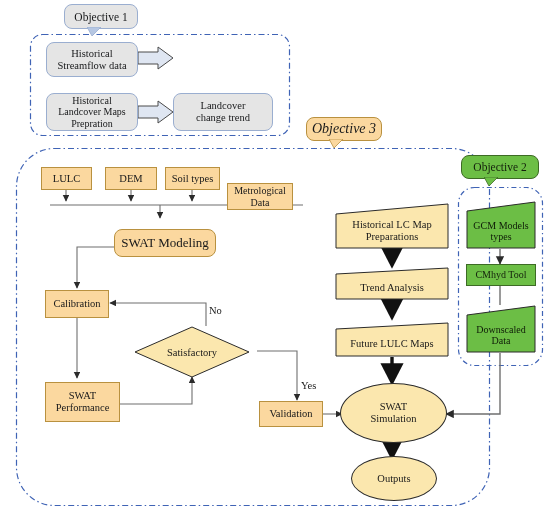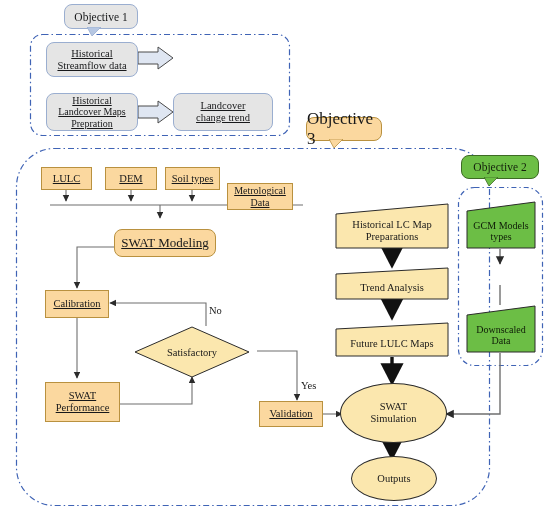--- a/index.html
+++ b/index.html
@@ -1,19 +1,19 @@
 <!DOCTYPE html>
 <html><head>
 <meta charset="utf-8">
 <style>
   html,body{margin:0;padding:0;background:#ffffff;}
   body{width:550px;height:523px;overflow:hidden;font-family:"Liberation Serif","DejaVu Serif",serif;color:#1a1a1a;}
   #canvas{position:relative;width:550px;height:523px;}
   svg.layer{position:absolute;left:0;top:0;width:550px;height:523px;overflow:visible;}
-  .node{position:absolute;box-sizing:border-box;display:flex;align-items:center;justify-content:center;text-align:center;line-height:1.12;z-index:5;text-decoration:underline;}
+  .node{position:absolute;box-sizing:border-box;display:flex;align-items:center;justify-content:center;text-align:center;line-height:1.12;z-index:5;}
   .blue{background:#e5e5e5;border:1px solid #9aaed0;border-radius:7px;color:#17181a;}
   .yellow{background:#fbd89f;border:1px solid #b9913f;color:#17181a;}
   .green{background:#6cbe45;border:1px solid #3d6b25;color:#14210c;}
   .rnd{border-radius:8px;}
   .callout{position:absolute;display:flex;align-items:center;justify-content:center;border-radius:8px;z-index:12;box-sizing:border-box;}
   .callout .tail{position:absolute;bottom:-8px;left:22px;width:14px;height:9px;}
   .lbl{position:absolute;z-index:9;background:transparent;}
   .para{position:absolute;z-index:5;}
   .para .txt{position:absolute;left:0;top:0;width:100%;height:100%;display:flex;flex-direction:column;align-items:center;justify-content:center;text-align:center;line-height:1.12;}
   .ell{position:absolute;z-index:5;display:flex;align-items:center;justify-content:center;text-align:center;
@@ -96,21 +96,21 @@
     </g>
   </svg>
 
   <div class="callout blue" style="left:64px;top:4px;width:74px;height:25px;font-size:11.5px;">
     <span>Objective 1</span>
     <svg class="tail" viewBox="0 0 14 9">
       <path d="M0,0 L14,0 L5,9 z" fill="#b6c7e3" stroke="#9aaed0" stroke-width="0.8"></path>
     </svg>
   </div>
 
-  <div class="callout yellow" style="left:306px;top:117px;width:76px;height:24px;font-size:17px;">
+  <div class="callout yellow" style="left:306px;top:117px;width:76px;height:24px;font-size:14px;font-style:italic;">
     <span>Objective 3</span>
     <svg class="tail" viewBox="0 0 14 9">
       <path d="M0,0 L14,0 L5,9 z" fill="#fbd89f" stroke="#b9913f" stroke-width="0.8"></path>
     </svg>
   </div>
 
   <div class="callout green" style="left:461px;top:155px;width:78px;height:24px;font-size:11.5px;">
     <span>Objective 2</span>
     <svg class="tail" viewBox="0 0 14 9">
       <path d="M0,0 L14,0 L5,9 z" fill="#6cbe45" stroke="#3d6b25" stroke-width="0.8"></path>
@@ -185,20 +185,21 @@
   <div class="ell" style="left:351px;top:456px;width:84px;height:43px;font-size:10.5px;">Outputs</div>
 
   <div class="para" style="left:466px;top:201px;width:70px;height:48px;">
     <svg viewBox="0 0 70 48" width="70" height="48">
       <polygon points="1,10 69,1 69,47 1,47" fill="#6cbe45" stroke="#2b2b2b" stroke-width="1"></polygon>
     </svg>
     <div class="txt" style="font-size:10px;white-space:pre-line;padding-top:6px;color:#0f1c08;">GCM Models
 types</div>
   </div>
 
+  <div class="node green" style="left:466px;top:264px;width:70px;height:22px;font-size:10px;">CMhyd Tool</div>
 
   <div class="para" style="left:466px;top:305px;width:70px;height:48px;">
     <svg viewBox="0 0 70 48" width="70" height="48">
       <polygon points="1,10 69,1 69,47 1,47" fill="#6cbe45" stroke="#2b2b2b" stroke-width="1"></polygon>
     </svg>
     <div class="txt" style="font-size:10px;white-space:pre-line;padding-top:6px;color:#0f1c08;">Downscaled
 Data</div>
   </div>
 
 </div>

